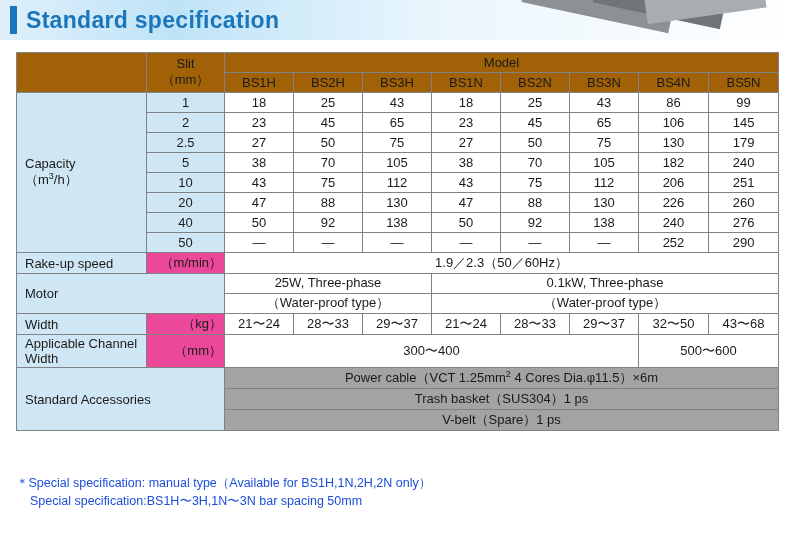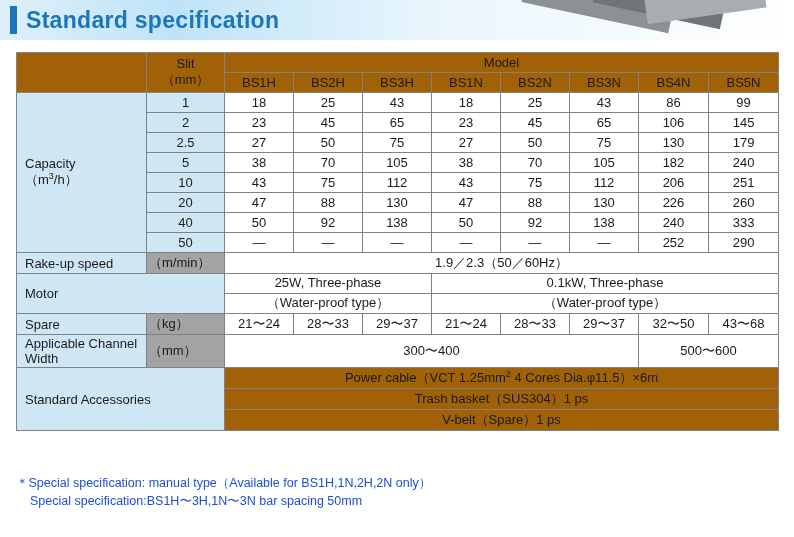--- a/index.html
+++ b/index.html
@@ -53,22 +53,22 @@
     font-size:13px;
     padding:1px 2px;
     text-align:center;
     vertical-align:middle;
     background:#ffffff;
     height:20px;
     box-sizing:border-box;
   }
   .hdr{background:#a16207;}
   .lbl{background:#cfe7f5;text-align:left;padding-left:8px;}
-  .lbl-c{background:#a3a3a3;text-align:left;}
-  .acc{background:#a16207;}
+  .lbl-c{background:#ec4899;text-align:right;}
+  .acc{background:#a3a3a3;}
   .slitcol{background:#cfe7f5;}
   .sub{font-size:9px;vertical-align:super;}
   .two-line{line-height:1.15;}
   
   .notes{
     position:absolute;left:16px;top:474px;width:762px;
     font-size:12.5px;line-height:1.45;color:#1d4ed8;
   }
   .notes div{white-space:nowrap;}
   .indent{padding-left:14px;}
@@ -194,21 +194,21 @@
     </tr>
     <tr>
       <td class="slitcol">40</td>
       <td>50</td>
       <td>92</td>
       <td>138</td>
       <td>50</td>
       <td>92</td>
       <td>138</td>
       <td>240</td>
-      <td>333</td>
+      <td>276</td>
     </tr>
     <tr>
       <td class="slitcol">50</td>
       <td>—</td>
       <td>—</td>
       <td>—</td>
       <td>—</td>
       <td>—</td>
       <td>—</td>
       <td>252</td>
@@ -225,21 +225,21 @@
       <td class="lbl" colspan="2" rowspan="2">Motor</td>
       <td colspan="3" class="two-line">25W, Three-phase</td>
       <td colspan="5" class="two-line">0.1kW, Three-phase</td>
     </tr>
     <tr>
       <td colspan="3" class="two-line">（Water-proof type）</td>
       <td colspan="5" class="two-line">（Water-proof type）</td>
     </tr>
 
     <tr>
-      <td class="lbl">Spare</td>
+      <td class="lbl">Width</td>
       <td class="lbl-c">（kg）</td>
       <td>21〜24</td>
       <td>28〜33</td>
       <td>29〜37</td>
       <td>21〜24</td>
       <td>28〜33</td>
       <td>29〜37</td>
       <td>32〜50</td>
       <td>43〜68</td>
     </tr>

